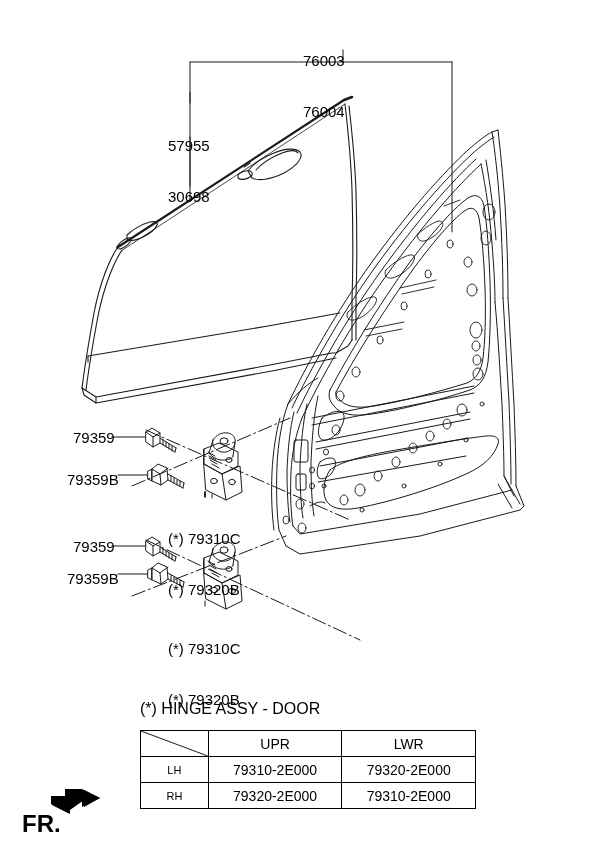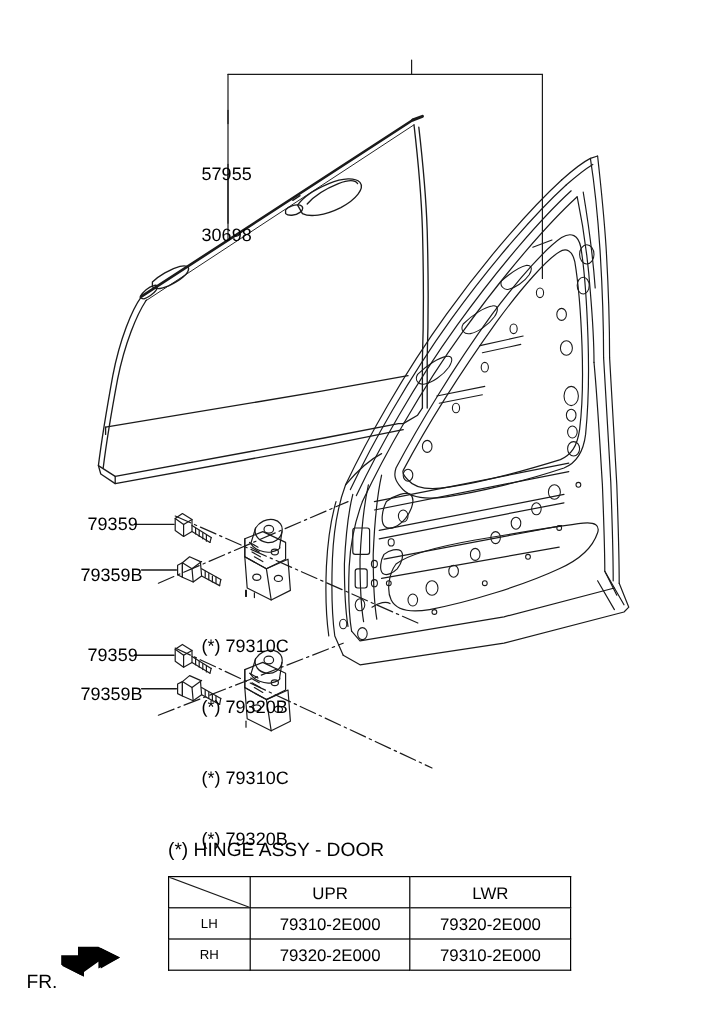--- a/index.html
+++ b/index.html
@@ -81,22 +81,22 @@
 
   
   #fr-block {
     position: absolute;
     left: 22px; top: 788px;
     width: 110px; height: 52px;
   }
   #fr-text {
     position: absolute;
     left: 0px; top: 22px;
-    font-size: 16px;
-    font-weight: normal;
+    font-size: 24px;
+    font-weight: bold;
     font-family: "Liberation Sans", sans-serif;
   }
   #fr-arrow { position: absolute; left: 28px; top: 0px; }
 </style>
 </head>
 <body>
 
 <div id="sheet">
 
   <svg id="art" viewBox="0 0 604 848">
@@ -408,20 +408,24 @@
         <path d="M168,573 L184,582"></path>
         <path d="M168,579 L183,587"></path>
         <path d="M171,575 L171,580 M174,577 L174,582 M177,579 L177,584 M180,580 L180,585"></path>
         <path d="M184,582 L183,587"></path>
       </g>
       <line x1="118" y1="574" x2="147" y2="574" stroke-width="1.2"></line>
 
     </g>
   </svg>
 
+  <div class="lbl two" id="cal-76003">
+    <span>76003</span>
+    <span>76004</span>
+  </div>
 
   <div class="lbl two" id="cal-76111">
     <span>57955</span>
     <span>30698</span>
   </div>
 
   <div class="lbl two" id="cal-hinge-upr">
     <span>(*) 79310C</span>
     <span>(*) 79320B</span>
   </div>

